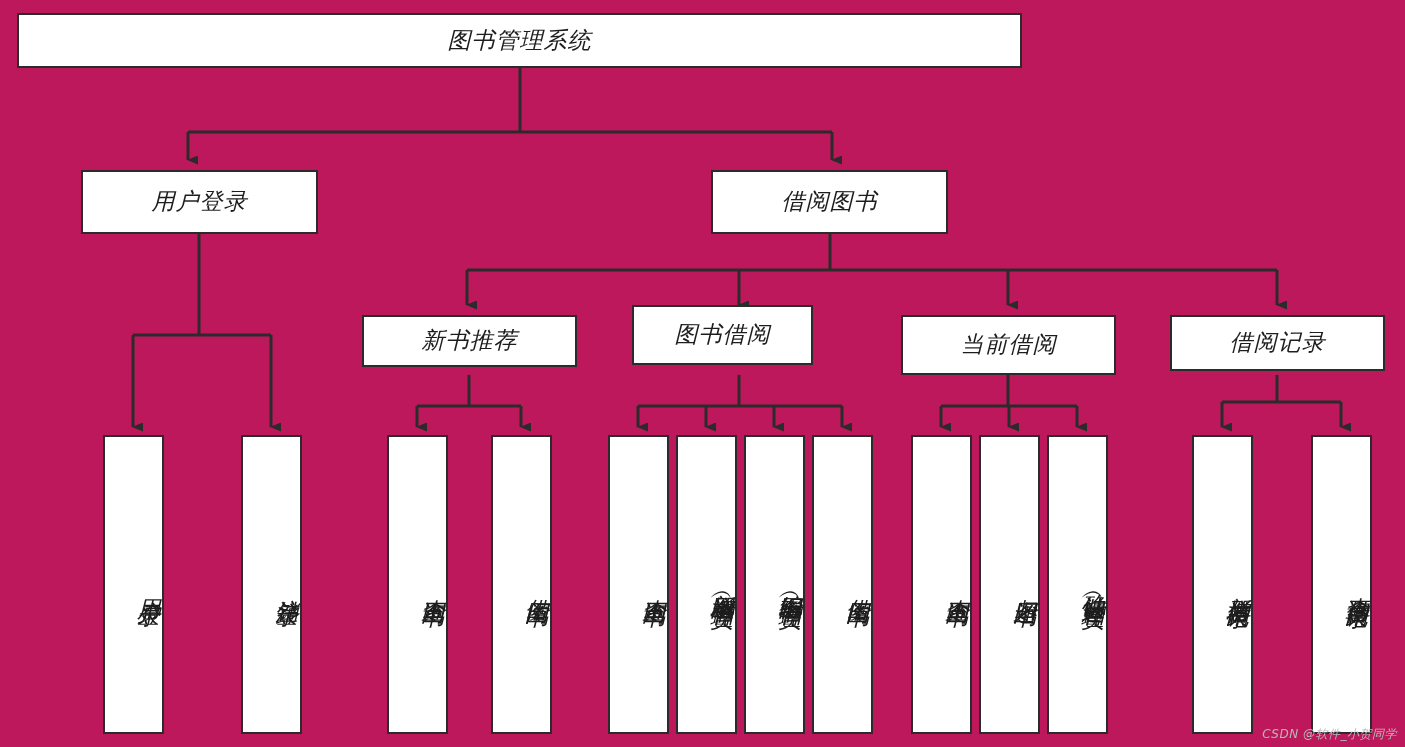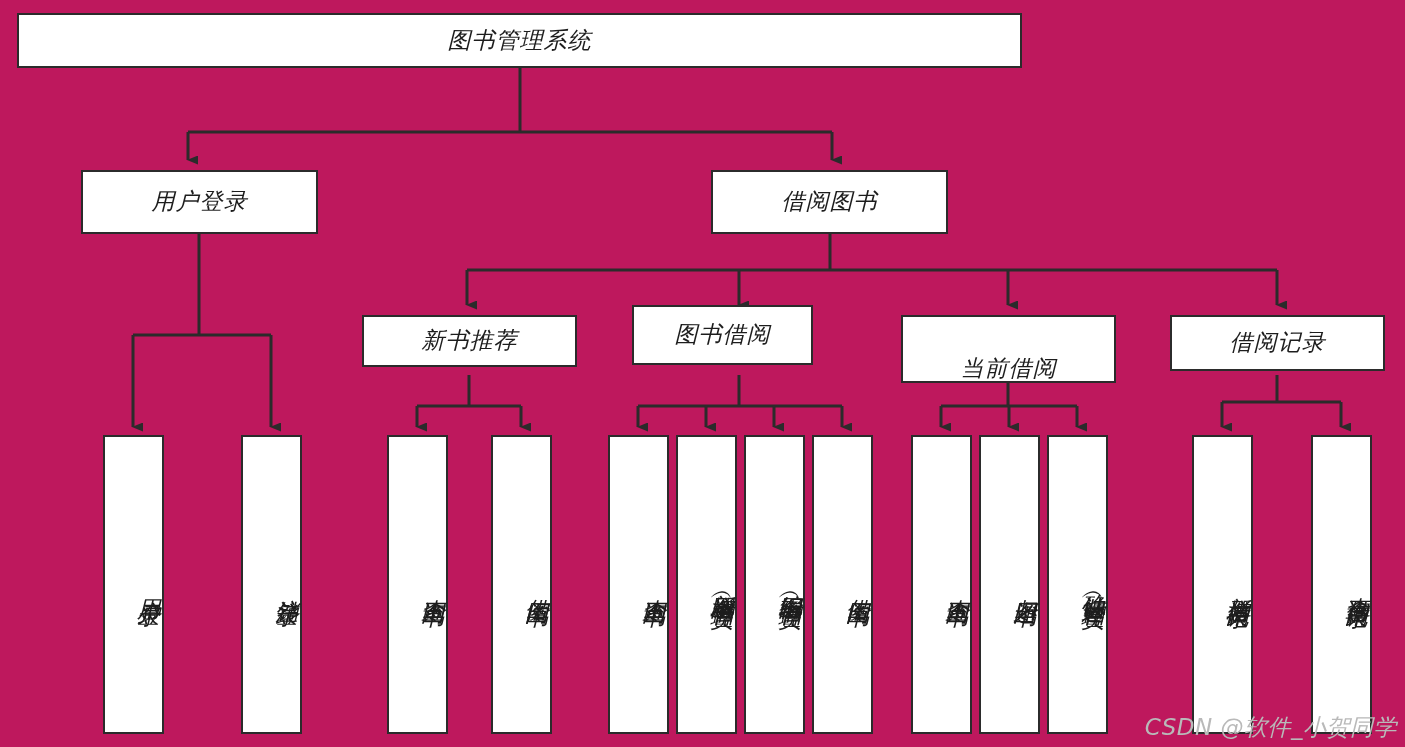--- a/index.html
+++ b/index.html
@@ -57,21 +57,21 @@
   }
   .node.vert > span {
     writing-mode: vertical-rl;
     text-orientation: upright;
     display: block;
   }
   #watermark {
     position: absolute;
     right: 8px;
     bottom: 4px;
-    font-size: 23px;
+    font-size: 12px;
     color: #b9b9b9;
     letter-spacing: 0.5px;
     white-space: nowrap;
     font-family: "DejaVu Sans", "Liberation Sans", sans-serif;
   }
 </style>
 </head>
 <body>
 
 <div id="diagram-root">
@@ -136,21 +136,21 @@
   <div class="node horiz" style="left:711px; top:170px; width:237px; height:64px;">
     <span>借阅图书</span>
   </div>
 
   <div class="node horiz" style="left:362px; top:315px; width:215px; height:52px;">
     <span>新书推荐</span>
   </div>
   <div class="node horiz" style="left:632px; top:305px; width:181px; height:60px;">
     <span>图书借阅</span>
   </div>
-  <div class="node horiz" style="left:901px; top:315px; width:215px; height:68px;align-items:flex-end;">
+  <div class="node horiz" style="left:901px; top:315px; width:215px; height:60px;">
     <span>当前借阅</span>
   </div>
   <div class="node horiz" style="left:1170px; top:315px; width:215px; height:56px;">
     <span>借阅记录</span>
   </div>
 
   <div class="node vert" style="left:103px; top:435px; width:61px; height:299px;">
     <span>用户登录</span>
   </div>
   <div class="node vert" style="left:241px; top:435px; width:61px; height:299px;">

